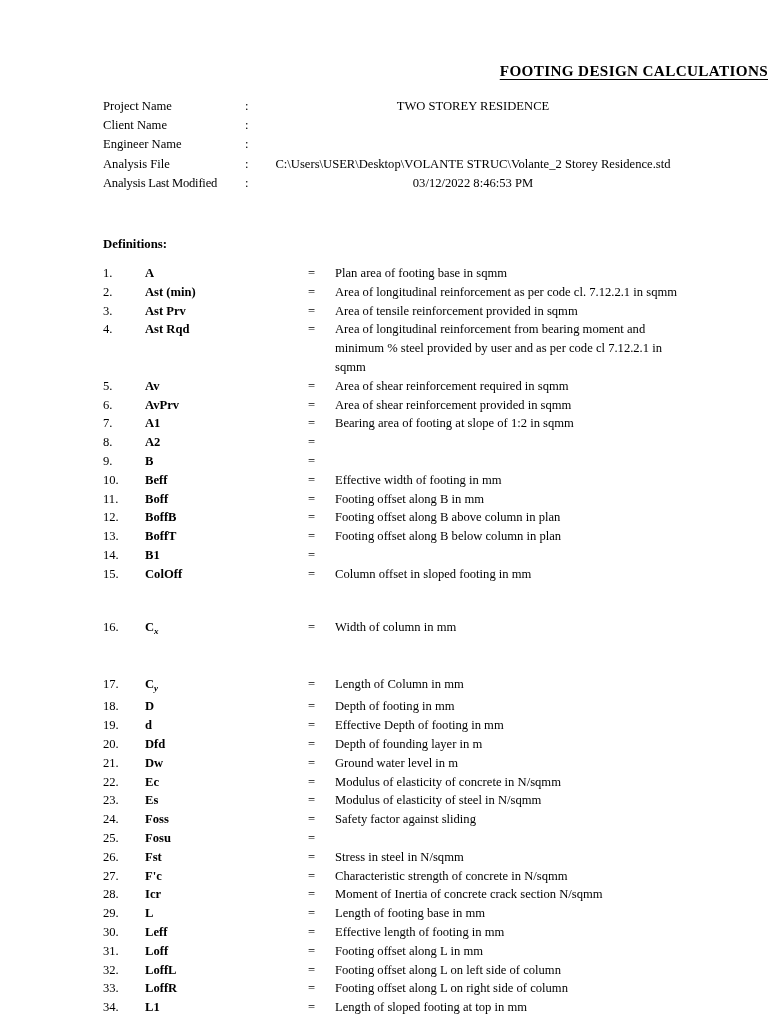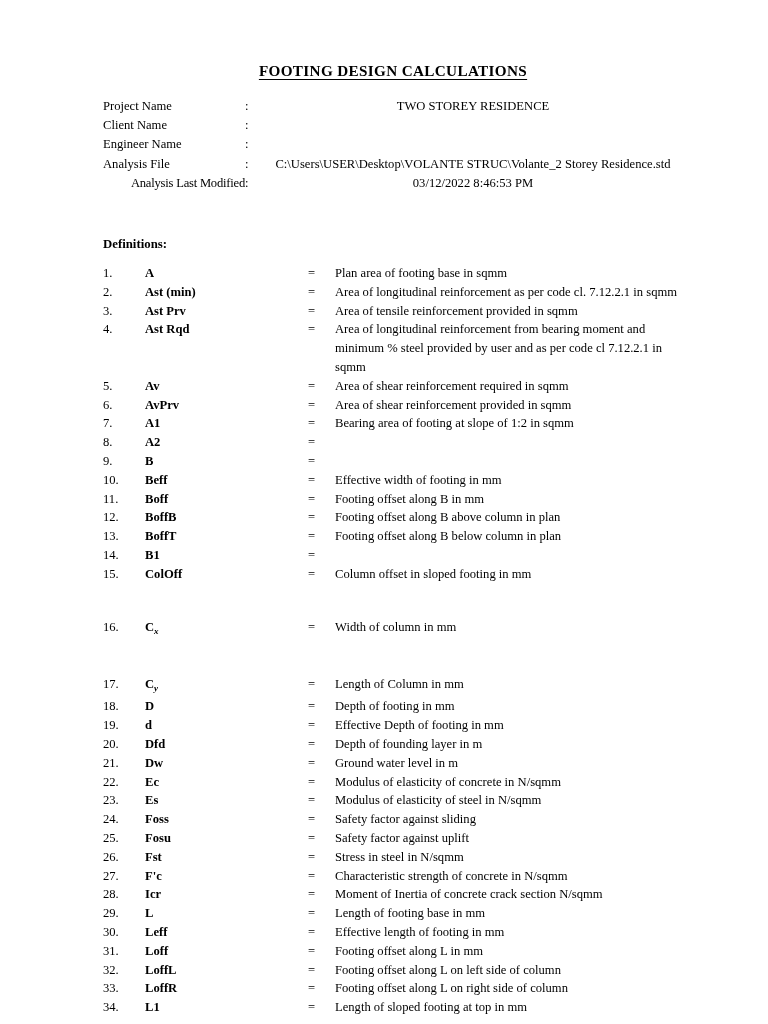--- a/index.html
+++ b/index.html
@@ -18,21 +18,21 @@
     position: relative;
     width: 768px;
     height: 1024px;
     box-sizing: border-box;
     padding: 0;
     overflow: hidden;
   }
 
   
   .doc-title-wrap {
-    text-align: center;
+    text-align: right;
     padding-top: 62px;
   }
   .doc-title {
     display: inline-block;
     font-family: "Liberation Serif", "DejaVu Serif", serif;
     font-weight: bold;
     font-size: 15.2px;
     letter-spacing: 0.35px;
     text-decoration: underline;
     text-underline-offset: 2.5px;
@@ -51,21 +51,20 @@
     font-size: 12.6px;
     line-height: 19.2px;
   }
   .meta-label {
     width: 142px;
     flex: 0 0 142px;
     white-space: nowrap;
   }
   .meta-label.tight {
     letter-spacing: -0.22px;
-    text-align: right;
   }
   .meta-colon {
     width: 18px;
     flex: 0 0 18px;
   }
   .meta-value {
     flex: 1 1 auto;
     max-width: 420px;
     text-align: center;
   }
@@ -297,21 +296,20 @@
       <div class="def-row">
         <div class="def-num">24.</div>
         <div class="def-sym">Foss</div>
         <div class="def-eq">=</div>
         <div class="def-desc">Safety factor against sliding</div>
       </div>
       <div class="def-row">
         <div class="def-num">25.</div>
         <div class="def-sym">Fosu</div>
         <div class="def-eq">=</div>
-        <div class="def-desc">Safety factor against uplift</div>
       </div>
       <div class="def-row">
         <div class="def-num">26.</div>
         <div class="def-sym">Fst</div>
         <div class="def-eq">=</div>
         <div class="def-desc">Stress in steel in N/sqmm</div>
       </div>
       <div class="def-row">
         <div class="def-num">27.</div>
         <div class="def-sym">F'c</div>

